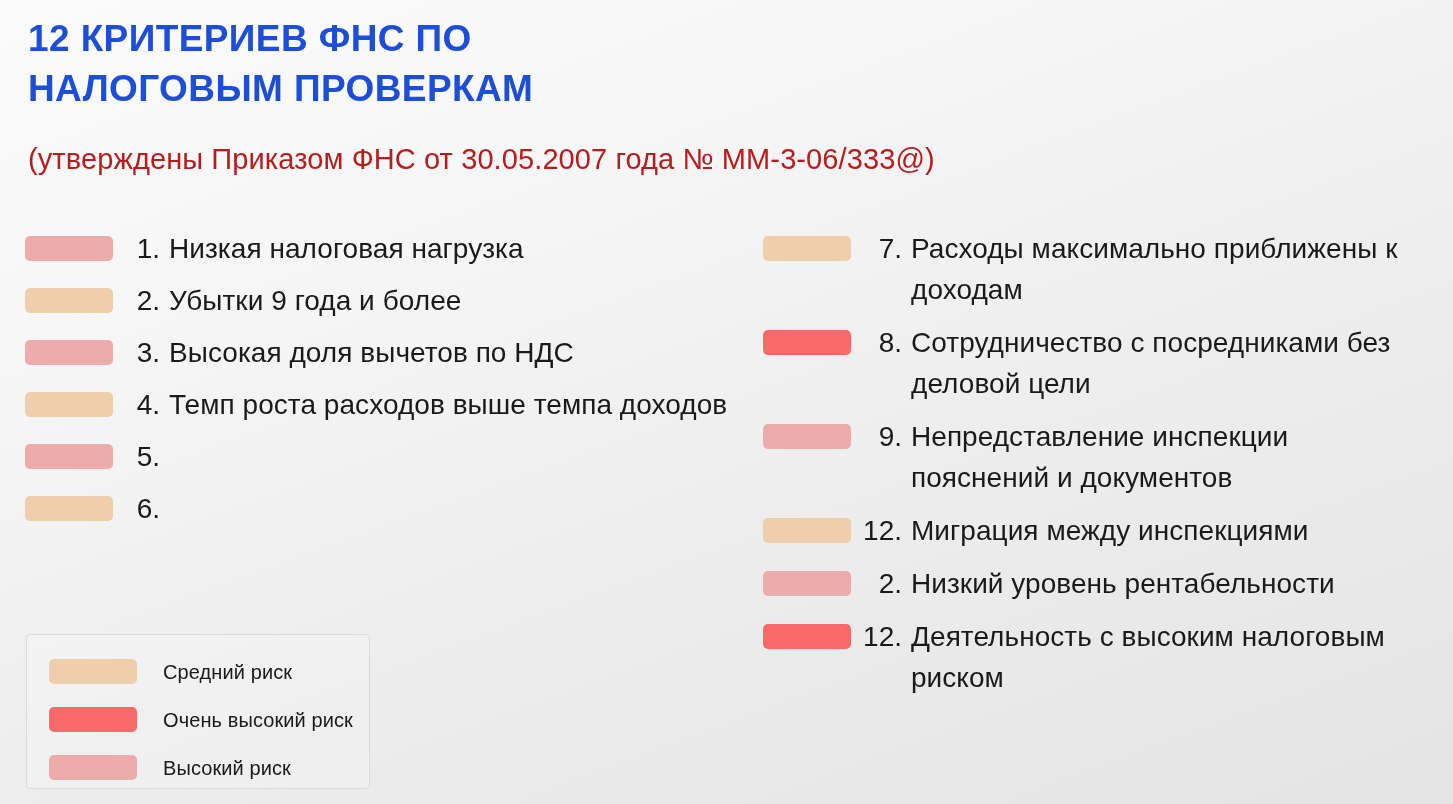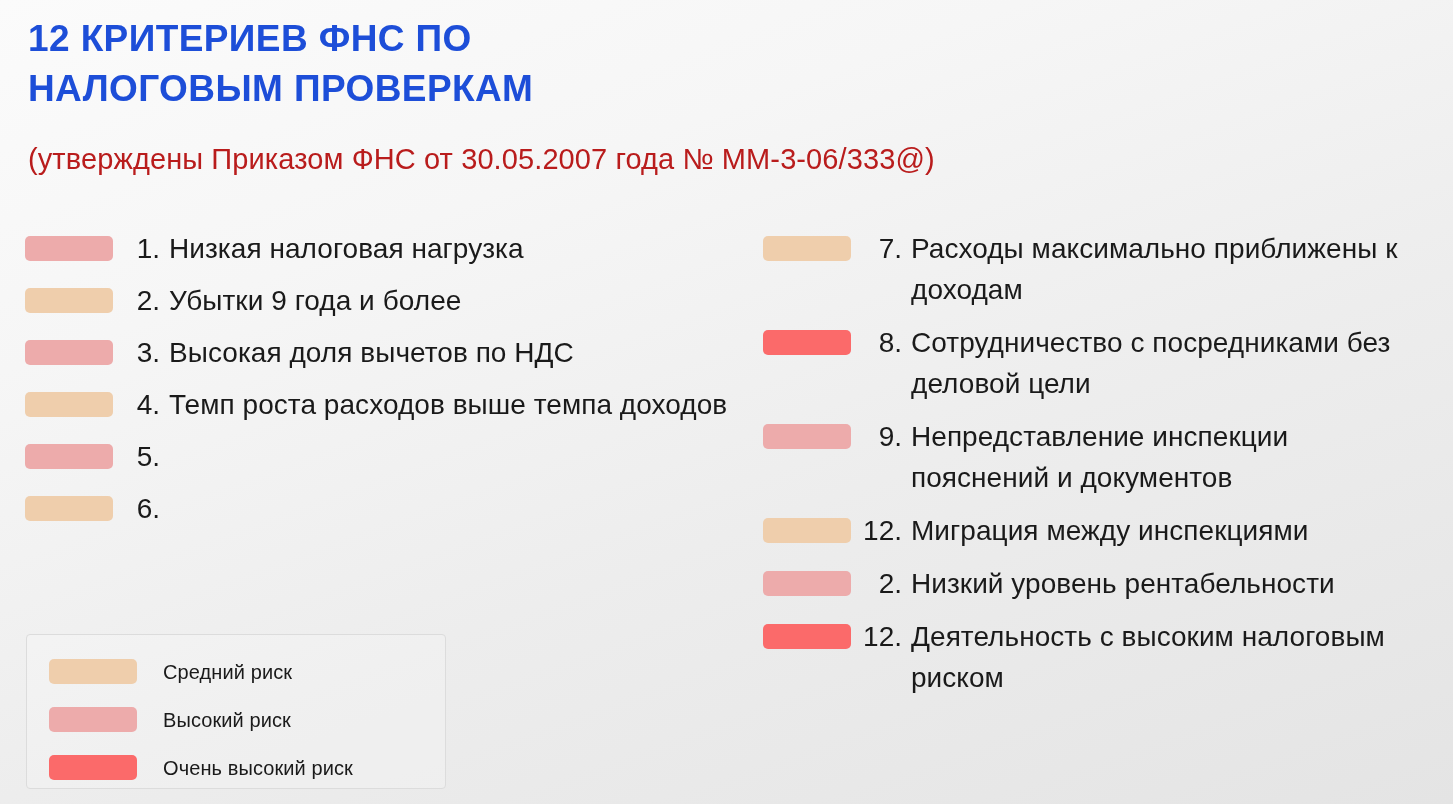--- a/index.html
+++ b/index.html
@@ -99,21 +99,21 @@
     letter-spacing: 0.05px;
     max-width: 560px;
   }
   .col-right .crit-text { max-width: 520px; }
 
   
   .legend {
     position: absolute;
     left: 26px;
     top: 634px;
-    width: 420px;
+    width: 344px;
     height: 155px;
     box-sizing: border-box;
     border: 1px solid #dcdcdc;
     border-radius: 4px;
     background: rgba(255,255,255,0.20);
     padding: 16px 0 0 22px;
   }
   .legend-row {
     display: flex;
     align-items: center;
@@ -207,20 +207,20 @@
       </div>
     </div>
 </div>
 
 <div class="legend">
     <div class="legend-row">
       <div class="legend-swatch" style="background: rgb(239, 206, 172);"></div>
       <div class="legend-label">Средний риск</div>
     </div>
     <div class="legend-row">
+      <div class="legend-swatch" style="background: rgb(251, 106, 106);"></div>
+      <div class="legend-label">Очень высокий риск</div>
+    </div>
+    <div class="legend-row">
       <div class="legend-swatch" style="background: rgb(237, 171, 171);"></div>
       <div class="legend-label">Высокий риск</div>
     </div>
-    <div class="legend-row">
-      <div class="legend-swatch" style="background: rgb(251, 106, 106);"></div>
-      <div class="legend-label">Очень высокий риск</div>
-    </div>
   </div>
 
 </body></html>

